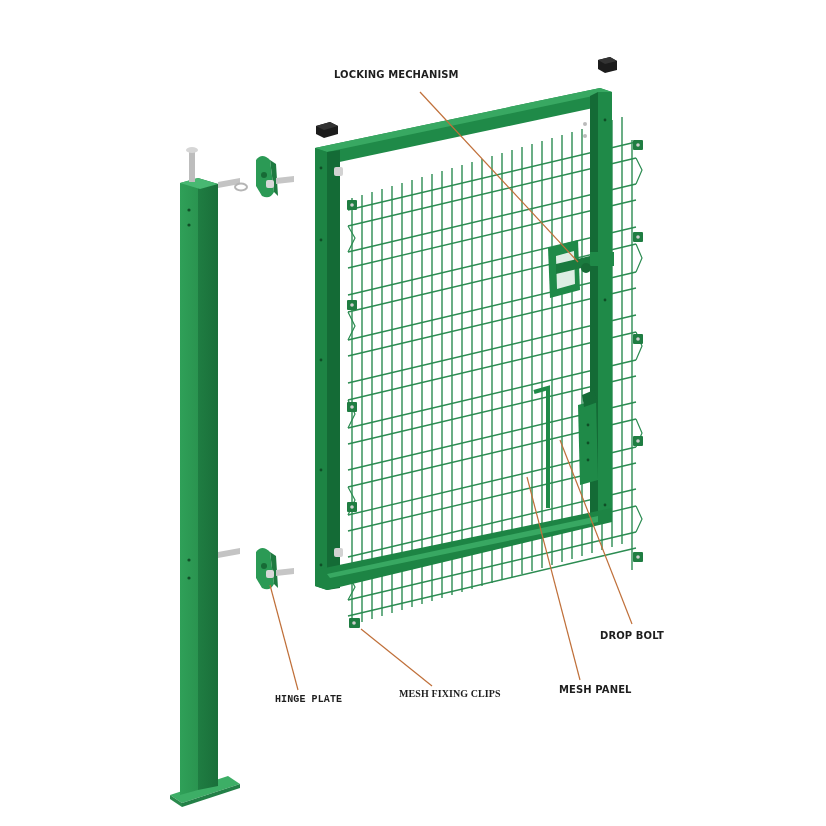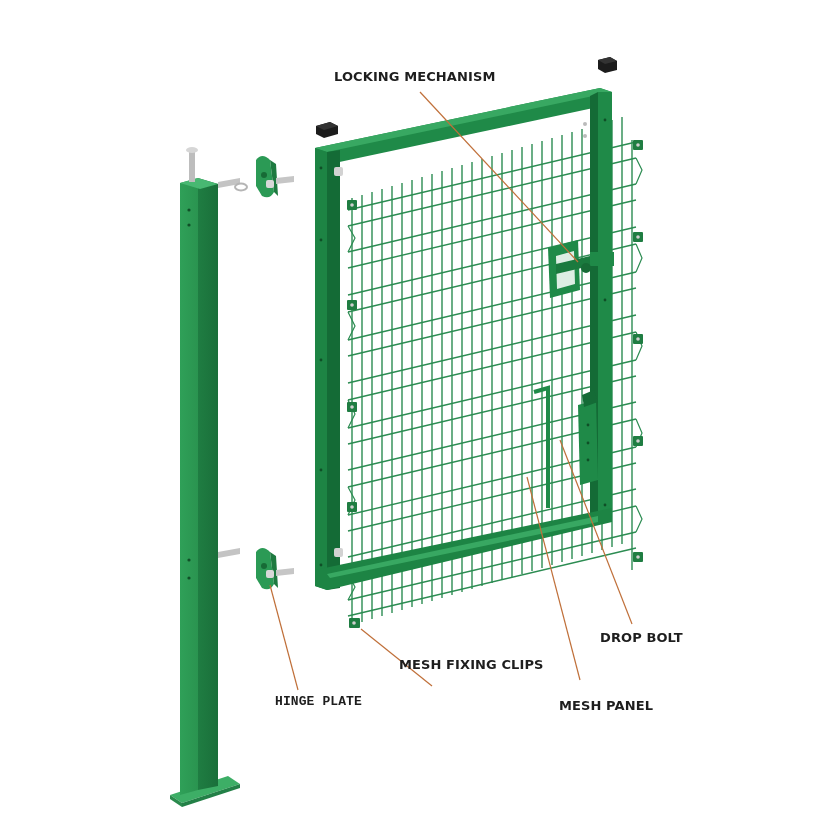--- a/index.html
+++ b/index.html
@@ -1,18 +1,18 @@
 <!DOCTYPE html>
 <html><head>
 <meta charset="utf-8">
 <style>
   html, body { margin: 0; padding: 0; background: #ffffff; }
   body { width: 826px; height: 826px; position: relative; overflow: hidden; font-family: "DejaVu Sans", sans-serif; }
   svg.diagram { position: absolute; left: 0; top: 0; width: 826px; height: 826px; }
-  .label { position: absolute; font-weight: bold; font-size: 13px; color: #1e1e1e; white-space: nowrap; letter-spacing: 0.1px; }
+  .label { position: absolute; font-weight: bold; font-size: 10px; color: #1e1e1e; white-space: nowrap; letter-spacing: 0.1px; }
 </style>
 </head>
 <body>
 
 <svg class="diagram" viewBox="0 0 826 826" xmlns="http://www.w3.org/2000/svg">
   <defs>
     <linearGradient id="postFront" x1="0" x2="1">
       <stop offset="0" stop-color="#2fa058"></stop>
       <stop offset="1" stop-color="#2a9450"></stop>
     </linearGradient>
@@ -221,14 +221,14 @@
     <line x1="560" y1="440" x2="632" y2="624"></line>
     <line x1="527" y1="477" x2="580" y2="680"></line>
     <line x1="270" y1="585" x2="298" y2="690"></line>
     <line x1="361" y1="629" x2="432" y2="686"></line>
   </g>
 </svg>
 
 <div class="label" style="left:334px; top:69px;">LOCKING MECHANISM</div>
 <div class="label" style="left:600px; top:630px;">DROP BOLT</div>
 <div class="label" style="left:275px; top:694px;font-family:Liberation Mono, monospace;">HINGE PLATE</div>
-<div class="label" style="left:399px; top:657px;">MESH FIXING CLIPS</div>
-<div class="label" style="left:559px; top:698px;">MESH PANEL</div>
+<div class="label" style="left:399px; top:688px;font-family:Liberation Serif, serif;">MESH FIXING CLIPS</div>
+<div class="label" style="left:559px; top:684px;">MESH PANEL</div>
 
 </body></html>

